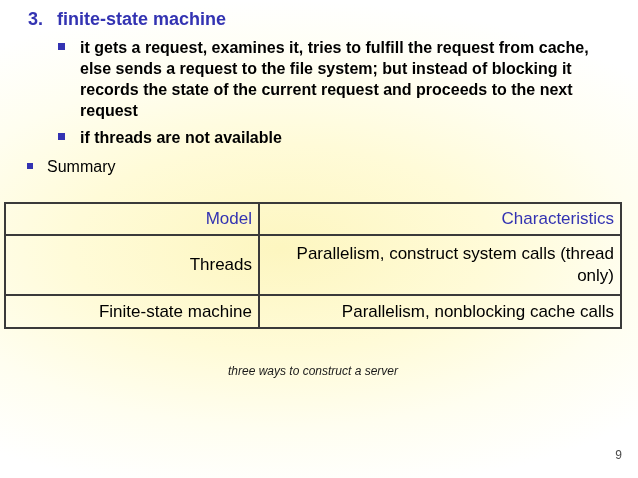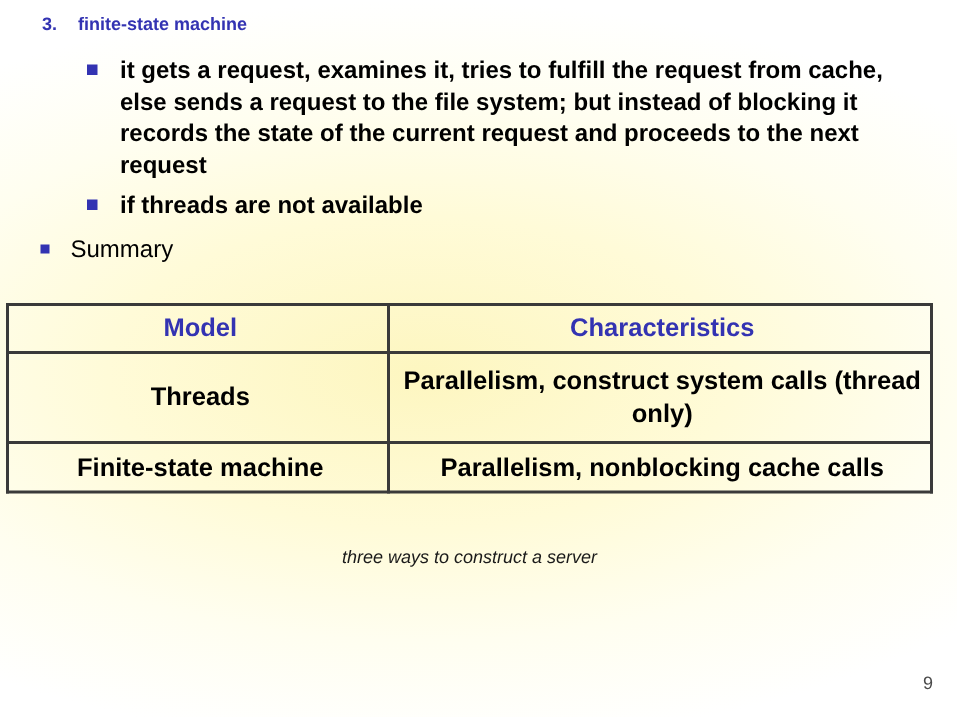--- a/index.html
+++ b/index.html
@@ -13,21 +13,21 @@
     width: 638px;
     height: 478px;
     background:
       radial-gradient(ellipse 78% 52% at 44% 52%,
         #fdf6c0 0%, #fffbd8 42%, #fffef0 72%, #ffffff 100%);
   }
   .title {
     position: absolute;
     left: 28px;
     top: 9px;
-    font-size: 12px;
+    font-size: 18px;
     font-weight: bold;
     color: #3333B2;
     white-space: nowrap;
   }
   .title .num { margin-right: 14px; }
   .bullets-l2 {
     position: absolute;
     left: 58px;
     top: 37px;
     width: 545px;
@@ -72,22 +72,22 @@
     top: 202px;
     width: 618px;
     border-collapse: collapse;
     table-layout: fixed;
     background: transparent;
   }
   table.model-table td, table.model-table th {
     border: 2px solid #3a3a3a;
     padding: 2px 6px 2px 9px;
     font-size: 17px;
-    font-weight: bold;
-    text-align: center;
+    font-weight: normal;
+    text-align: right;
     vertical-align: middle;
     line-height: 22px;
   }
   table.model-table th { color: #3333B2; height: 32px; }
   table.model-table td { color: #000000; }
   .col-model { width: 254px; }
   .row-h32 { height: 33px; }
   .row-h56 { height: 60px; }
   .caption {
     position: absolute;

